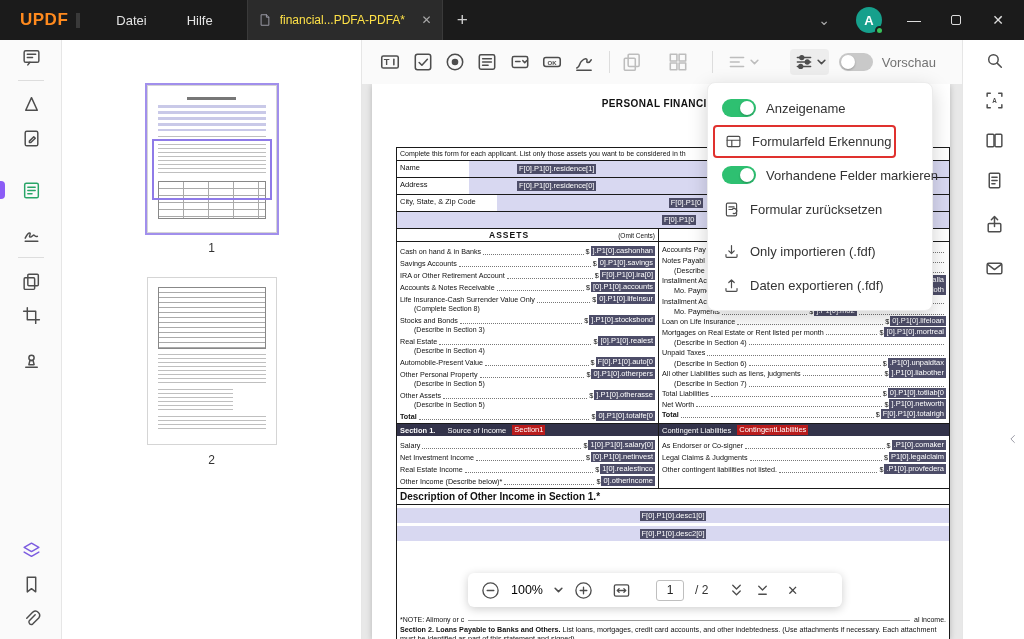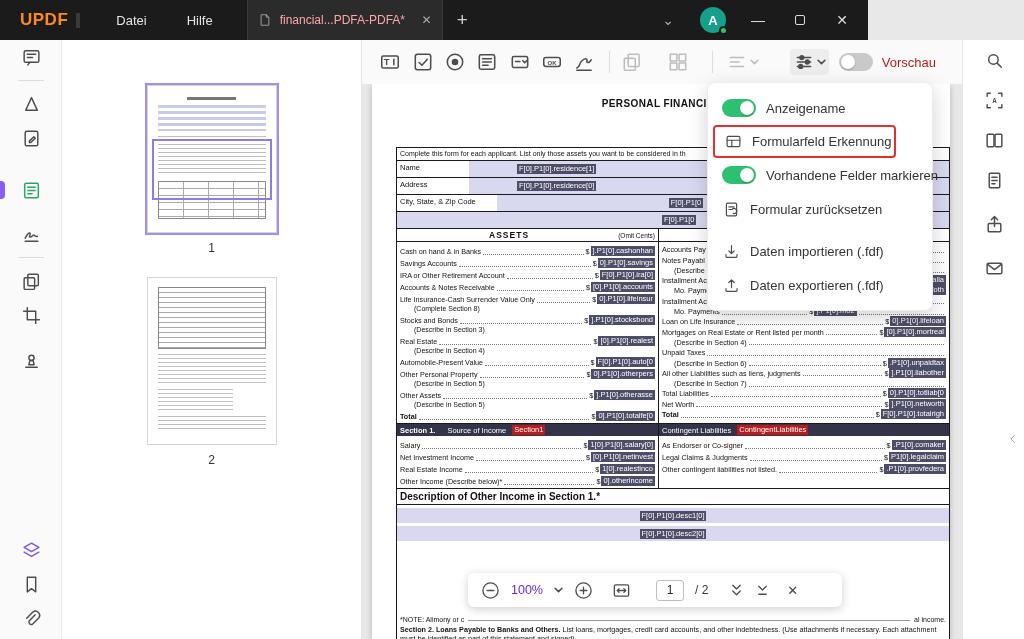--- a/index.html
+++ b/index.html
@@ -1,28 +1,28 @@
 <!DOCTYPE html>
 <html><head>
 <meta charset="utf-8">
 <style>
   * { margin:0; padding:0; box-sizing:border-box; }
   html,body { width:1024px; height:639px; overflow:hidden; background:#E8E8E8;
               font-family:"Liberation Sans", sans-serif; }
   #app { position:relative; width:1024px; height:639px; }
 
   
-  .titlebar { position:absolute; top:0; left:0; width:868px; height:40px; background:#1B1B1B;
+  .titlebar { position:absolute; top:0; left:0; width:1024px; height:40px; background:#1B1B1B;
               display:flex; align-items:center; color:#E4E4E4; z-index:40; }
   .logo { font-weight:bold; font-size:17px; color:#FF8A1E; margin-left:20px; letter-spacing:.5px; }
   .logo-bar { width:4px; height:15px; background:#3A3A3A; margin-left:8px; }
   .tmenu { font-size:13px; margin-left:36px; cursor:default; }
   .tab { margin-left:34px; height:40px; width:196px; background:#2B2B2B; display:flex; align-items:center;
          gap:8px; padding:0 10px; border-left:1px solid #3A3A3A; border-right:1px solid #3A3A3A; }
-  .tab-title { flex:1; font-size:12px; color:#fca5a5; white-space:nowrap; overflow:hidden; }
+  .tab-title { flex:1; font-size:12px; color:#fde047; white-space:nowrap; overflow:hidden; }
   .tab-close { color:#AAA; font-size:12px; }
   .newtab { margin-left:14px; font-size:19px; color:#CCC; }
   .tb-right { margin-left:auto; display:flex; align-items:center; gap:22px; padding-right:16px; }
   .tb-chevron { color:#AAA; font-size:14px; margin-right:4px; }
   .avatar { width:26px; height:26px; border-radius:50%; background:#16A08C; color:#fff; font-size:13px;
             font-weight:bold; display:flex; align-items:center; justify-content:center; position:relative; }
   .avatar-dot { position:absolute; right:-2px; bottom:-2px; width:9px; height:9px; border-radius:50%;
                 background:#39C15C; border:2px solid #1B1B1B; }
   .win-btn { color:#DDD; font-size:14px; width:20px; text-align:center; }
   .max-box { display:inline-block; width:10px; height:10px; border:1.2px solid #DDD; border-radius:2px; }
@@ -63,21 +63,21 @@
 
   
   .toolbar { position:absolute; left:362px; top:40px; width:600px; height:44px; background:#FAFAFA;
              display:flex; align-items:center; padding-left:16px; z-index:25; }
   .tool-btn { width:30px; height:30px; display:flex; align-items:center; justify-content:center; margin-right:8px; border-radius:4px; }
   .tool-sep { width:1px; height:22px; background:#DDD; margin:0 10px 0 4px; }
   .tool-combo { display:flex; align-items:center; margin-right:10px; border-radius:4px; padding:2px 3px; }
   .tool-active { background:#EDEDED; }
   .chev8 { margin-left:2px; }
   .preview { margin-left:auto; display:flex; align-items:center; gap:9px; padding-right:26px; }
-  .preview-label { font-size:13px; color:#b91c1c; }
+  .preview-label { font-size:13px; color:#737373; }
 
   .toggle { width:34px; height:18px; border-radius:9px; background:#2EC071; position:relative; flex:0 0 auto; }
   .toggle .knob { position:absolute; top:2px; width:14px; height:14px; border-radius:50%; background:#fff;
                   box-shadow:0 1px 2px rgba(0,0,0,.25); }
   .toggle.on .knob { right:2px; }
   .toggle.off { background:#C9C9C9; }
   .toggle.off .knob { left:2px; }
 
   
   .rrail { position:absolute; right:0; top:40px; width:62px; height:599px; background:#FFFFFF;
@@ -144,21 +144,21 @@
         border:1px solid #ECECEC; box-shadow:0 6px 20px rgba(0,0,0,.18); padding:8px 0; z-index:60; }
   .dd-item { display:flex; align-items:center; gap:10px; height:34px; padding:0 14px; font-size:13px; color:#333; }
   .dd-hl { border:2px solid #E0312E; border-radius:4px; margin:0 36px 0 5px; padding:0 8px 0 9px; height:33px; }
   .dd-sep { height:8px; }
   .dd-icon { width:18px; height:18px; flex:0 0 auto; display:flex; align-items:center; justify-content:center; }
   .dd-label { white-space:nowrap; }
 
   
   .bbar { position:absolute; left:468px; top:573px; width:374px; height:34px; background:#fff; border-radius:6px;
           box-shadow:0 2px 10px rgba(0,0,0,.20); display:flex; align-items:center; padding:0 13px; gap:11px; z-index:55; }
-  .zoom-label { font-size:12.5px; color:#6d28d9; }
+  .zoom-label { font-size:12.5px; color:#000000; }
   .page-box { width:28px; height:21px; border:1px solid #BFBFBF; border-radius:3px; font-size:12px; color:#222;
               display:flex; align-items:center; justify-content:center; margin-left:14px; }
   .pages-label { font-size:12px; color:#333; }
   .bb-close { font-size:13px; color:#444; margin-left:6px; }
 </style>
 </head>
 <body>
 
 <div id="app">
 
@@ -765,21 +765,21 @@
           <span class="dd-label">Formular zurücksetzen</span>
         </div>
         <div class="dd-sep"></div>
         <div class="dd-item">
           <span class="dd-icon">
             <svg class="ic" width="17" height="17" viewBox="0 0 20 20">
               <path d="M10 3v9M6.8 9.2L10 12.4l3.2-3.2"></path>
               <path d="M3.5 13.5V16a1 1 0 0 0 1 1h11a1 1 0 0 0 1-1v-2.5"></path>
             </svg>
           </span>
-          <span class="dd-label">Daten importieren (.fdf)</span>
+          <span class="dd-label">Only importieren (.fdf)</span>
         </div>
         <div class="dd-item">
           <span class="dd-icon">
             <svg class="ic" width="17" height="17" viewBox="0 0 20 20">
               <path d="M10 12.5v-9M6.8 6.5L10 3.3l3.2 3.2"></path>
               <path d="M3.5 13.5V16a1 1 0 0 0 1 1h11a1 1 0 0 0 1-1v-2.5"></path>
             </svg>
           </span>
           <span class="dd-label">Daten exportieren (.fdf)</span>
         </div>

